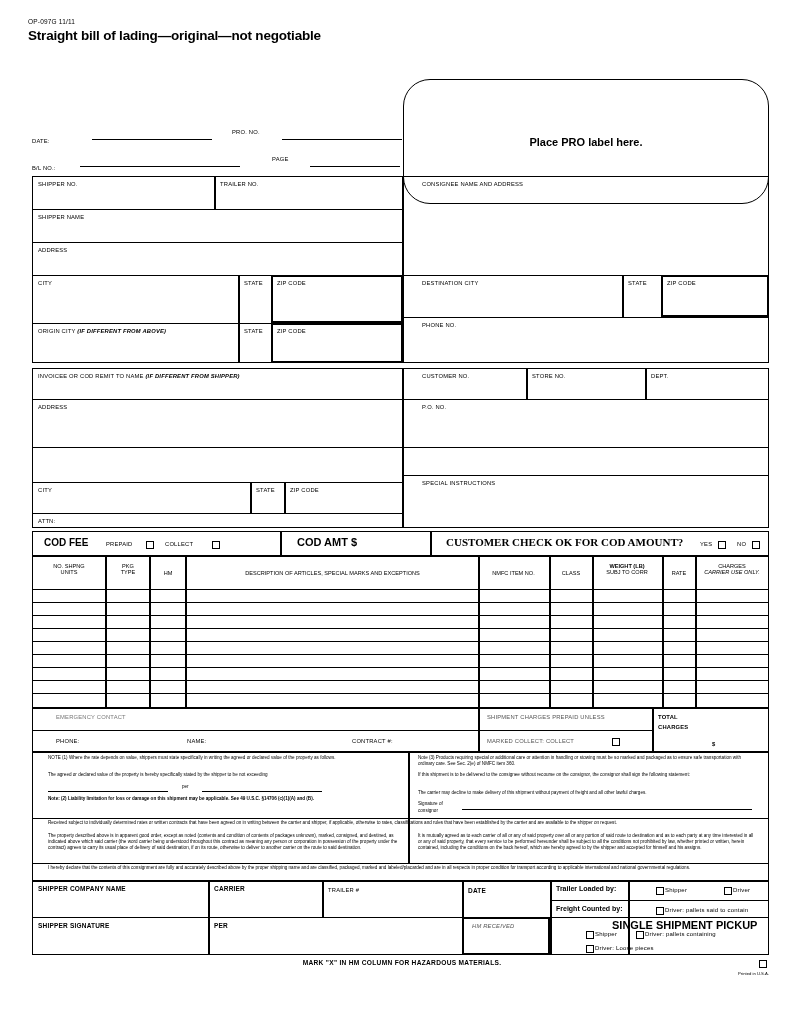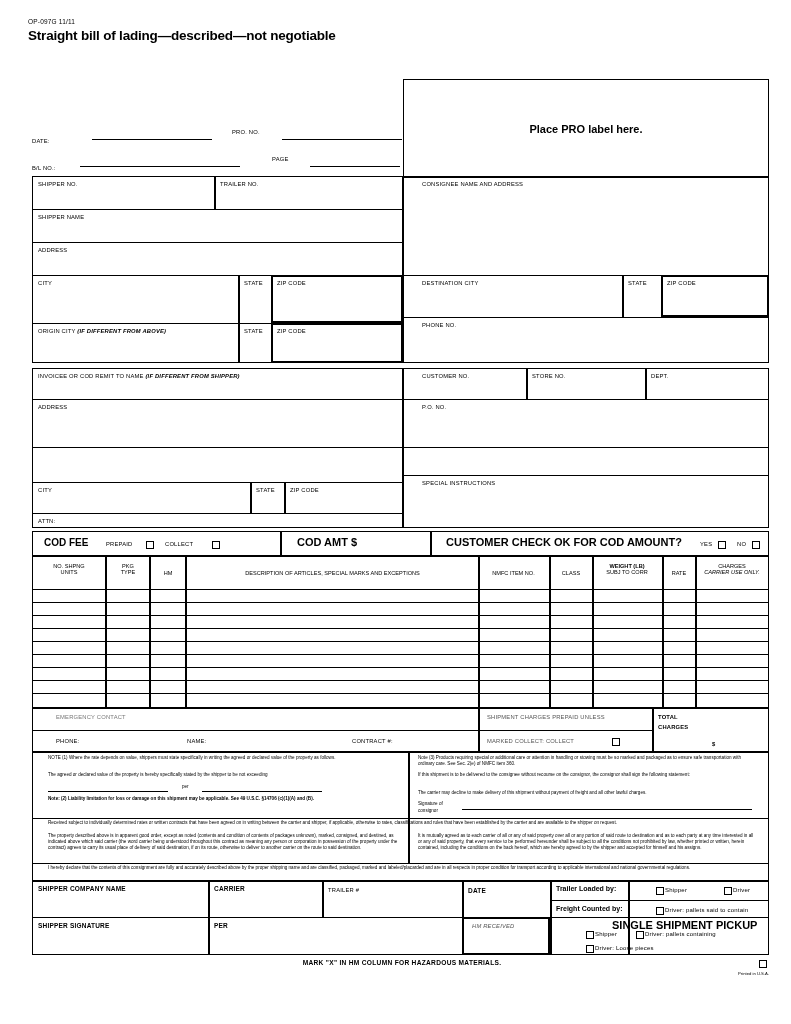--- a/index.html
+++ b/index.html
@@ -20,38 +20,38 @@
   .footer{position:absolute;left:0;right:0;bottom:36px;text-align:center;font-size:11px;font-weight:bold;}
   .markx{font-size:6.6px;font-weight:bold;letter-spacing:.3px;text-align:center;}
   .printed{font-size:4.2px;text-align:right;}
 </style>
 </head>
 <body>
 
 <div class="page">
 
   <div class="formcode">OP-097G 11/11</div>
-  <div class="maintitle">Straight bill of lading—described—not negotiable</div>
+  <div class="maintitle">Straight bill of lading—original—not negotiable</div>
 
   <div class="wrap" style="height:900px;">
 
     <div style="position:absolute;left:10px;top:78px;width:380px;">
       <span class="lbl">DATE:</span>
       <span class="rule" style="left:60px;top:10px;width:120px;"></span>
       <span class="lbl" style="position:absolute;left:200px;top:0;">PRO. NO.</span>
       <span class="rule" style="left:250px;top:10px;width:120px;"></span>
     </div>
     <div style="position:absolute;left:10px;top:105px;width:380px;">
       <span class="lbl">B/L NO.:</span>
       <span class="rule" style="left:48px;top:10px;width:160px;"></span>
       <span class="lbl" style="position:absolute;left:240px;top:0;">PAGE</span>
       <span class="rule" style="left:278px;top:10px;width:90px;"></span>
     </div>
 
-    <div class="bx pro-box" style="left:381px;top:28px;width:366px;height:99px;display:flex;align-items:center;justify-content:center;">
+    <div class="bx pro-box" style="left:381px;top:28px;width:366px;height:125px;display:flex;align-items:center;justify-content:center;border-radius:27px;">
       <span>Place PRO label here.</span>
     </div>
 
     <div class="bx" style="left:10px;top:125px;width:371px;height:187px;"></div>
 
     <div class="rule" style="left:10px;top:158px;width:371px;"></div>
     <div class="rule" style="left:10px;top:191px;width:371px;"></div>
     <div class="rule" style="left:10px;top:224px;width:371px;"></div>
     <div class="rule" style="left:10px;top:272px;width:371px;"></div>
     <div class="bx" style="left:192px;top:125px;width:1px;height:33px;"></div>
@@ -115,21 +115,21 @@
     <div class="bx" style="left:10px;top:480px;width:737px;height:25px;"></div>
     <div class="bx" style="left:258px;top:480px;width:1px;height:25px;"></div>
     <div class="bx" style="left:408px;top:480px;width:1px;height:25px;"></div>
 
     <div style="position:absolute;left:22px;top:486px;font-size:10px;font-weight:bold;">COD FEE</div>
     <div class="lbl" style="position:absolute;left:84px;top:490px;">PREPAID</div>
     <span class="chk" style="position:absolute;left:122px;top:490px;"></span>
     <div class="lbl" style="position:absolute;left:143px;top:490px;">COLLECT</div>
     <span class="chk" style="position:absolute;left:188px;top:490px;"></span>
     <div style="position:absolute;left:275px;top:485px;font-size:11px;font-weight:bold;">COD AMT $</div>
-    <div style="position:absolute;left:424px;top:485px;font-size:11px;font-weight:bold;">CUSTOMER CHECK OK FOR COD AMOUNT?</div>
+    <div style="position:absolute;left:424px;top:485px;font-size:11px;font-weight:bold;font-family:Liberation Serif, serif;">CUSTOMER CHECK OK FOR COD AMOUNT?</div>
     <div class="lbl" style="position:absolute;left:678px;top:490px;">Yes</div>
     <span class="chk" style="position:absolute;left:694px;top:490px;"></span>
     <div class="lbl" style="position:absolute;left:715px;top:490px;">No</div>
     <span class="chk" style="position:absolute;left:728px;top:490px;"></span>
 
     <div class="bx" style="left:10px;top:505px;width:737px;height:152px;"></div>
 
     <div class="rule" style="left:10px;top:538px;width:737px;"></div>
 
     <div class="rule" style="left:10px;top:551px;width:737px;"></div>

